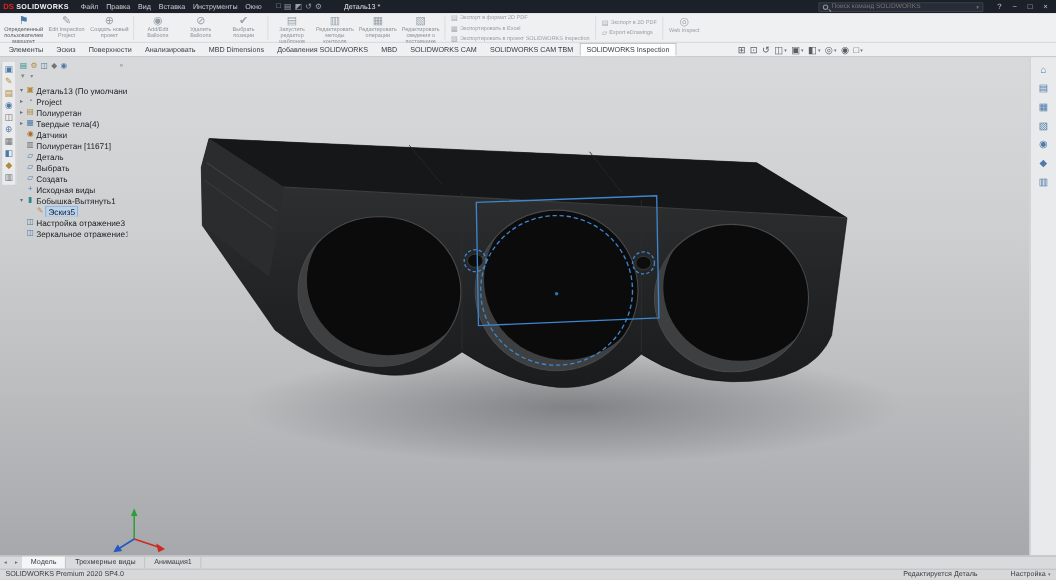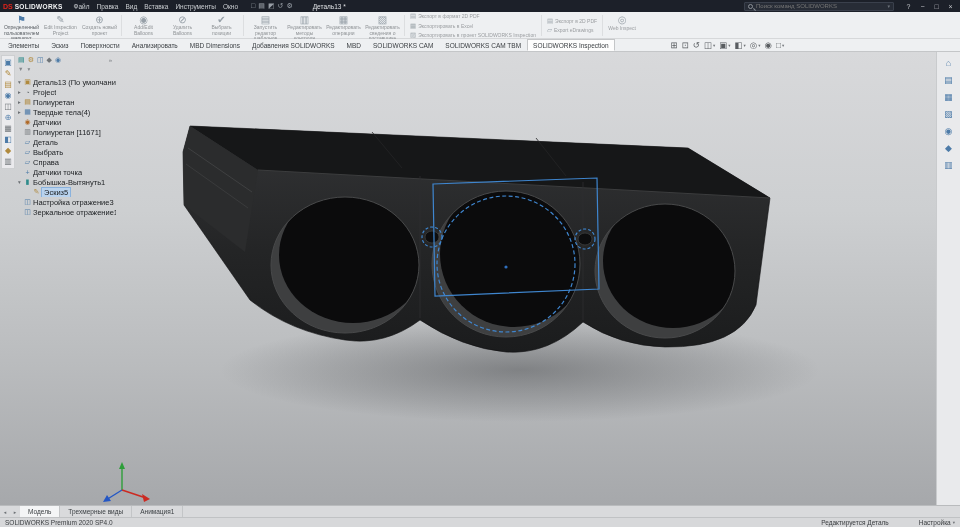--- a/index.html
+++ b/index.html
@@ -389,26 +389,26 @@
       <span class="tlbl">Деталь</span>
     </div>
     <div class="trow">
       <span class="texp"></span>
       <span class="tic ic-blue">▱</span>
       <span class="tlbl">Выбрать</span>
     </div>
     <div class="trow">
       <span class="texp"></span>
       <span class="tic ic-blue">▱</span>
-      <span class="tlbl">Справа</span>
+      <span class="tlbl">Создать</span>
     </div>
     <div class="trow">
       <span class="texp"></span>
       <span class="tic ic-blue">+</span>
-      <span class="tlbl">Датчики точка</span>
+      <span class="tlbl">Исходная виды</span>
     </div>
     <div class="trow">
       <span class="texp">▾</span>
       <span class="tic ic-teal">▮</span>
       <span class="tlbl">Бобышка-Вытянуть1</span>
     </div>
     <div class="trow sel ind2">
       <span class="texp"></span>
       <span class="tic ic-gold">✎</span>
       <span class="tlbl">Эскиз5</span>

